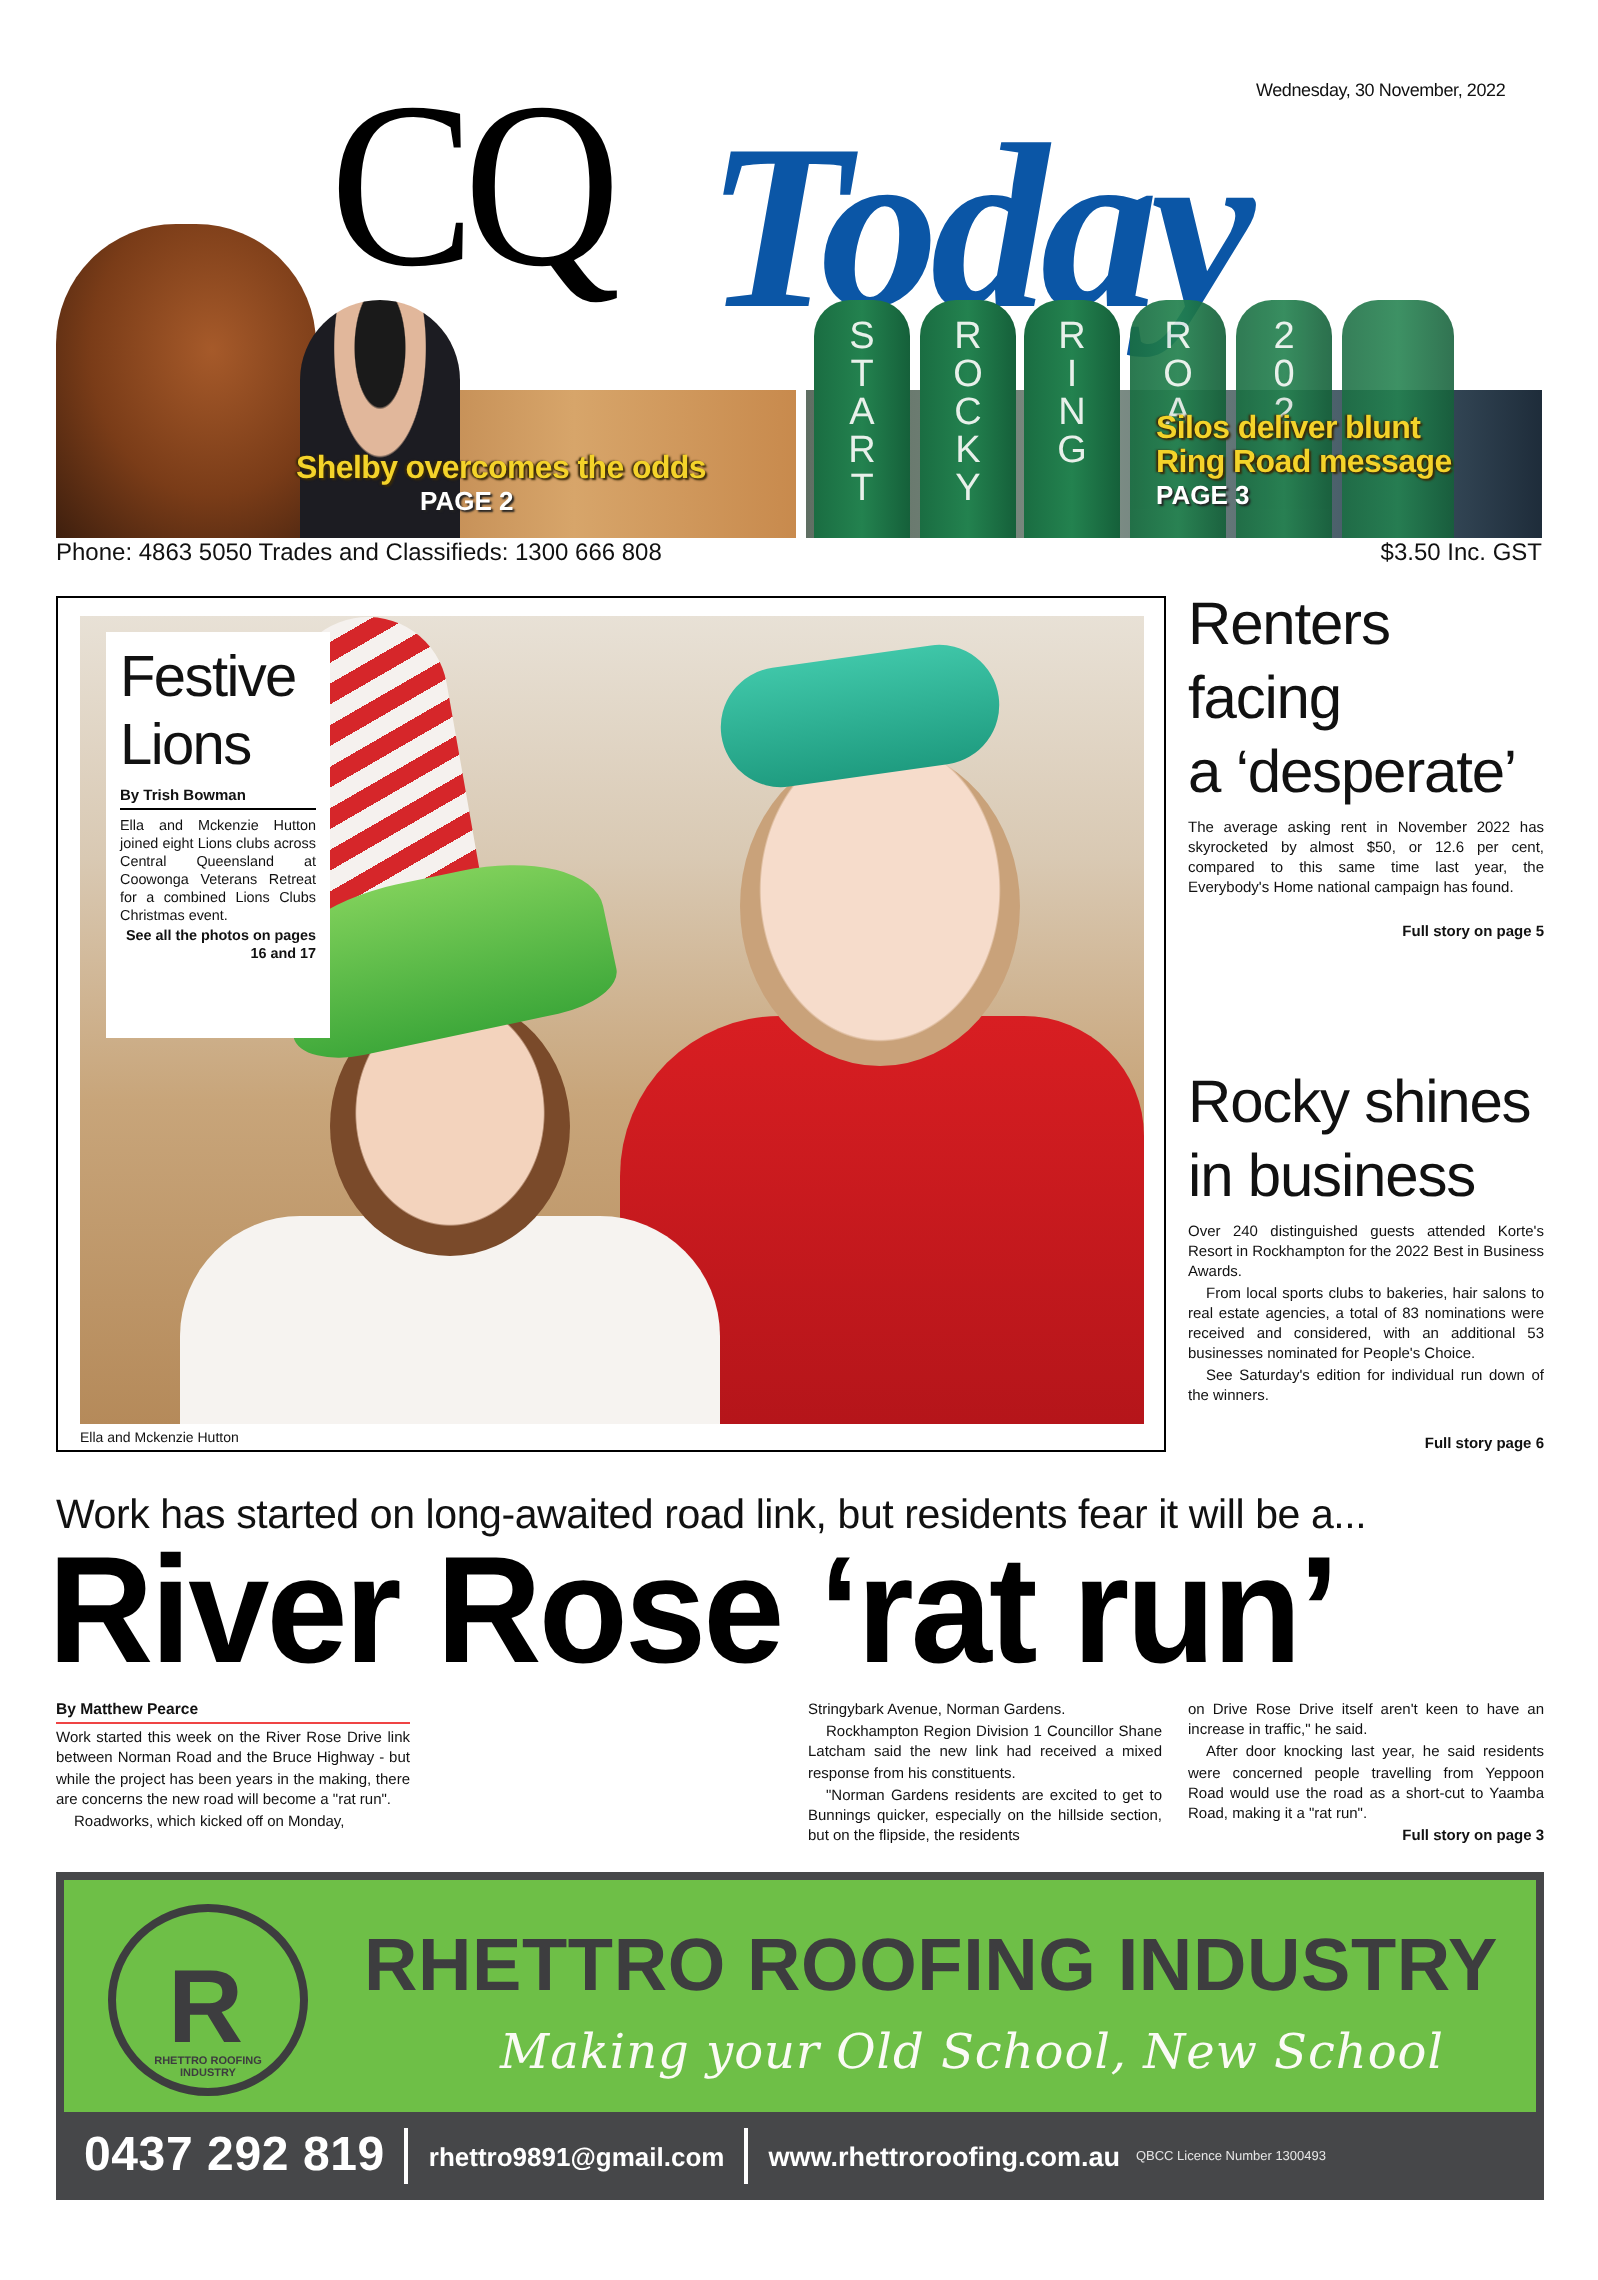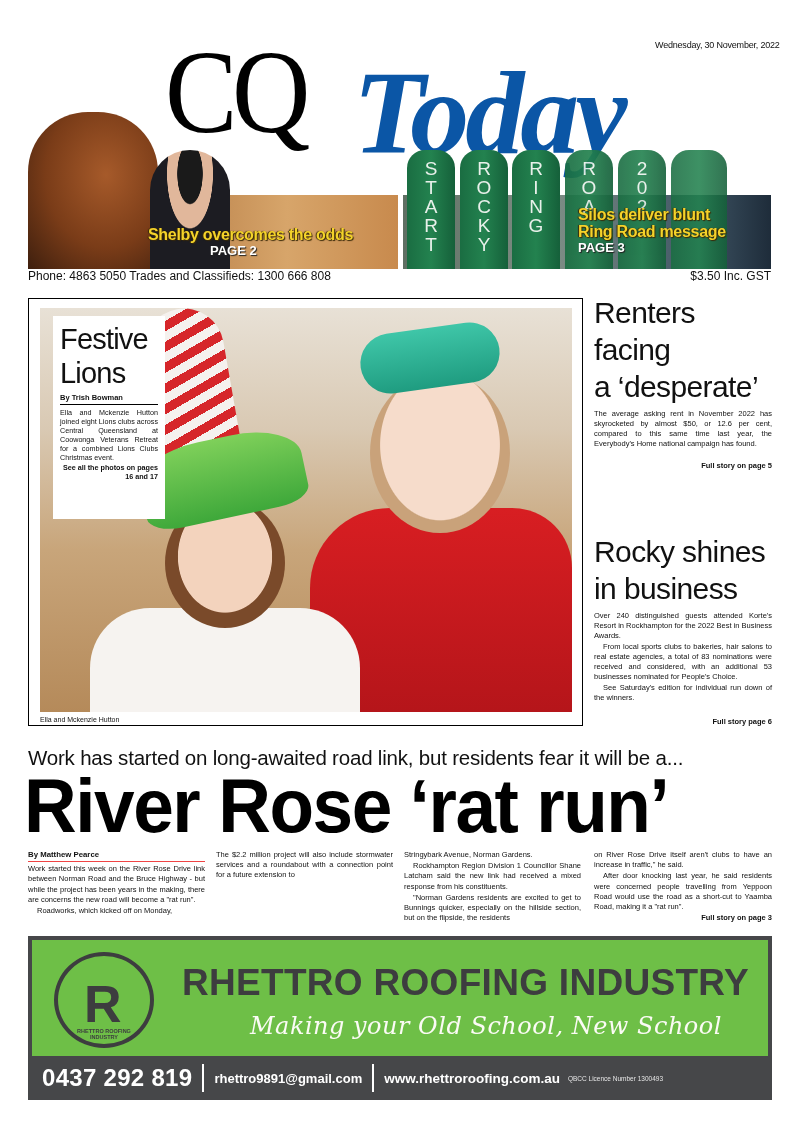--- a/index.html
+++ b/index.html
@@ -2,21 +2,21 @@
 <html><head>
 <meta charset="utf-8">
 <style>
   * { box-sizing: border-box; margin: 0; padding: 0; }
   html, body { width: 799px; height: 1140px; background: #ffffff; overflow: hidden; }
   body { position: relative; font-family: "Liberation Sans", sans-serif; color: #111; }
 
   .abs { position: absolute; }
 
   
-  .date { left: 628px; top: 40px; font-size: 9px; letter-spacing: -0.2px; color:#111;margin-left:27px; }
+  .date { left: 628px; top: 40px; font-size: 9px; letter-spacing: -0.2px; color:#111; }
   .logo { left: 165px; top: 28px; height: 130px; white-space: nowrap; }
   .logo .cq { font-family: "Liberation Serif", serif; font-size: 118px; line-height: 130px; color: #000; letter-spacing: -6px; display:inline-block; transform: scaleX(0.92); transform-origin: left; }
   .logo .today { position:absolute; left: 188px; top: 0; font-family: "Liberation Serif", serif; font-style: italic; font-weight: bold; font-size: 118px; line-height: 130px; color: #0b56a6; letter-spacing: -4px; margin-top: 21px; }
 
   
   .teaser { top: 195px; height: 74px; overflow: hidden; }
   .teaser-left { left: 28px; width: 370px; background: linear-gradient(90deg, #6b3a1c 0%, #9a5a2e 28%, #c18a52 48%, #d7a56a 70%, #c88a4d 100%); }
   .teaser-right { left: 403px; width: 368px; background: linear-gradient(90deg, #5f6f63 0%, #7f8f86 40%, #3f5565 80%, #1e2c3a 100%); }
   .horse { left: 28px; top: 112px; width: 130px; height: 157px; background: radial-gradient(ellipse at 60% 40%, #a65a2a 0%, #7a3c18 55%, #3e1f0e 100%); border-radius: 60px 60px 0 0; }
   .rider { left: 150px; top: 150px; width: 80px; height: 119px; background: radial-gradient(ellipse at 50% 20%, #1a1a1a 0 22%, #e1b79b 23% 40%, #1c1c22 41% 100%); border-radius: 40px 40px 0 0; }
@@ -149,29 +149,28 @@
 
 <div class="abs kicker">Work has started on long-awaited road link, but residents fear it will be a...</div>
 <div class="abs headline">River Rose ‘rat run’</div>
 
 <div class="abs col" style="left:28px; width:177px;">
   <div class="byline">By Matthew Pearce</div>
   <p>Work started this week on the River Rose Drive link between Norman Road and the Bruce Highway - but while the project has been years in the making, there are concerns the new road will become a "rat run".</p>
   <p>Roadworks, which kicked off on Monday,</p>
 </div>
 <div class="abs col" style="left:216px; width:177px;">
-  <p>The $2.2 million project will also include stormwater services and a roundabout with a connection point for a future extension to</p>
 </div>
 <div class="abs col" style="left:404px; width:177px;">
   <p style="text-indent:0">Stringybark Avenue, Norman Gardens.</p>
   <p>Rockhampton Region Division 1 Councillor Shane Latcham said the new link had received a mixed response from his constituents.</p>
   <p>"Norman Gardens residents are excited to get to Bunnings quicker, especially on the hillside section, but on the flipside, the residents</p>
 </div>
 <div class="abs col" style="left:594px; width:178px;">
-  <p style="text-indent:0">on River Rose Drive itself aren't clubs to have an increase in traffic," he said.</p>
+  <p style="text-indent:0">on Drive Rose Drive itself aren't keen to have an increase in traffic," he said.</p>
   <p>After door knocking last year, he said residents were concerned people travelling from Yeppoon Road would use the road as a short-cut to Yaamba Road, making it a "rat run".</p>
   <div class="fullstory" style="margin-top:1px;">Full story on page 3</div>
 </div>
 
 <div class="abs ad">
   <div class="ad-green">
     <div class="abs ad-logo">
       <span class="r">R</span>
       <span class="lt"><span>RHETTRO ROOFING</span><br><span>INDUSTRY</span></span>
     </div>

